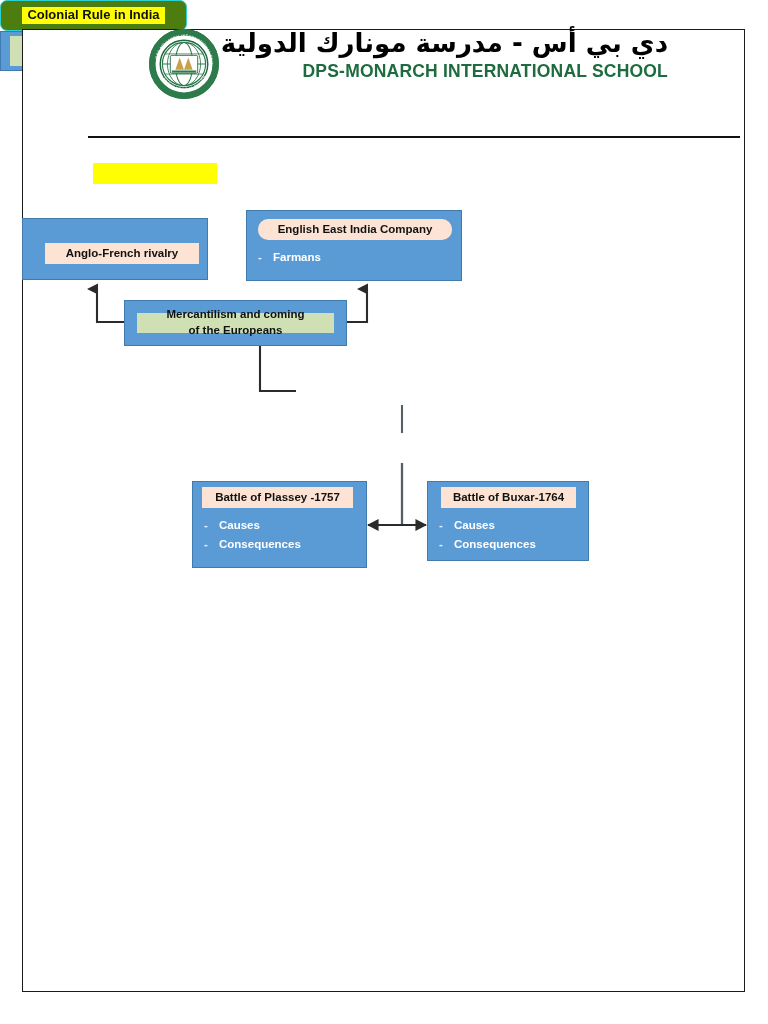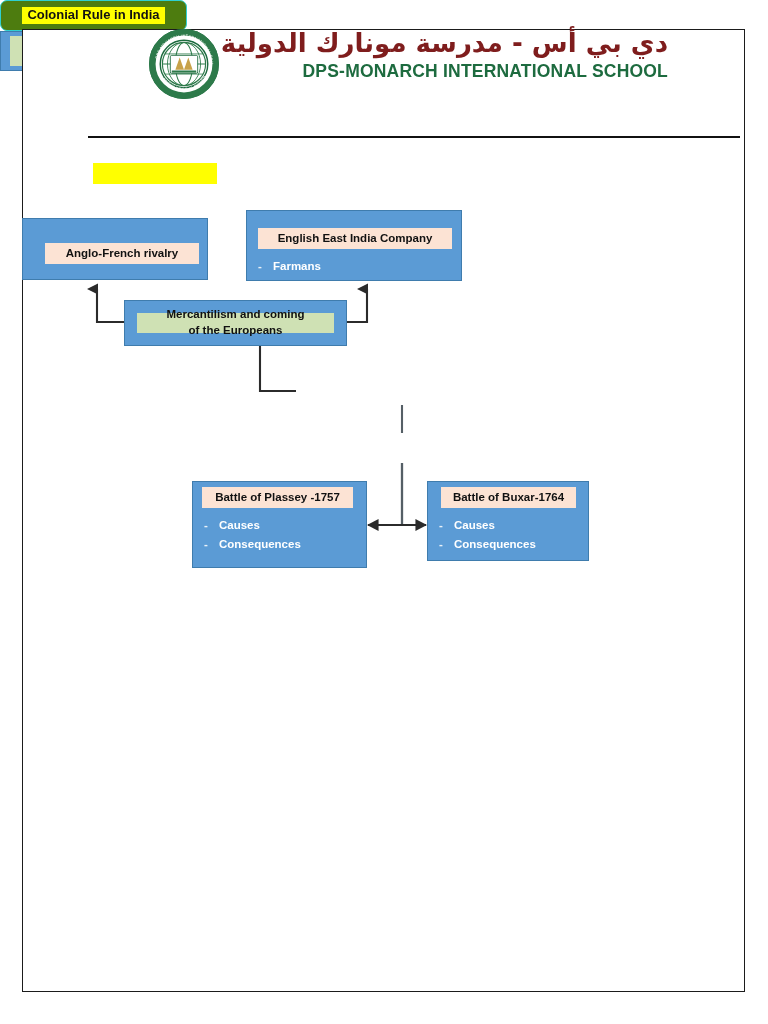--- a/index.html
+++ b/index.html
@@ -50,21 +50,21 @@
     top: 2px;
     width: 440px;
     text-align: right;
   }
   .name-ar {
     font-family: "DejaVu Sans", sans-serif;
     direction: rtl;
     unicode-bidi: bidi-override;
     font-size: 26px;
     font-weight: bold;
-    color: #7f1d1d;
+    color: #000000;
     line-height: 1.32;
     letter-spacing: 0px;
     white-space: nowrap;
   }
   .name-en {
     font-size: 17.5px;
     font-weight: bold;
     color: #1d6b3f;
     letter-spacing: 0.2px;
     line-height: 1.2;
@@ -135,21 +135,21 @@
 
   
   #node-anglo-french {
     left: 22px; top: 218px; width: 186px; height: 62px;
   }
   #node-anglo-french .node-title { margin: 24px 8px 0 22px; }
 
   #node-eeic {
     left: 246px; top: 210px; width: 216px; height: 71px;
   }
-  #node-eeic .node-title { margin: 17px 9px 0 11px; }
+  #node-eeic .node-title { margin: 8px 9px 0 11px; border-radius: 10px; }
 
   
   #node-mercantilism {
     left: 124px; top: 300px; width: 223px; height: 46px;
     background: #5b9bd5;
     border: 1px solid #3f7cad;
     padding: 12px;
   }
   #node-mercantilism .inner-panel {
     width: 100%;

